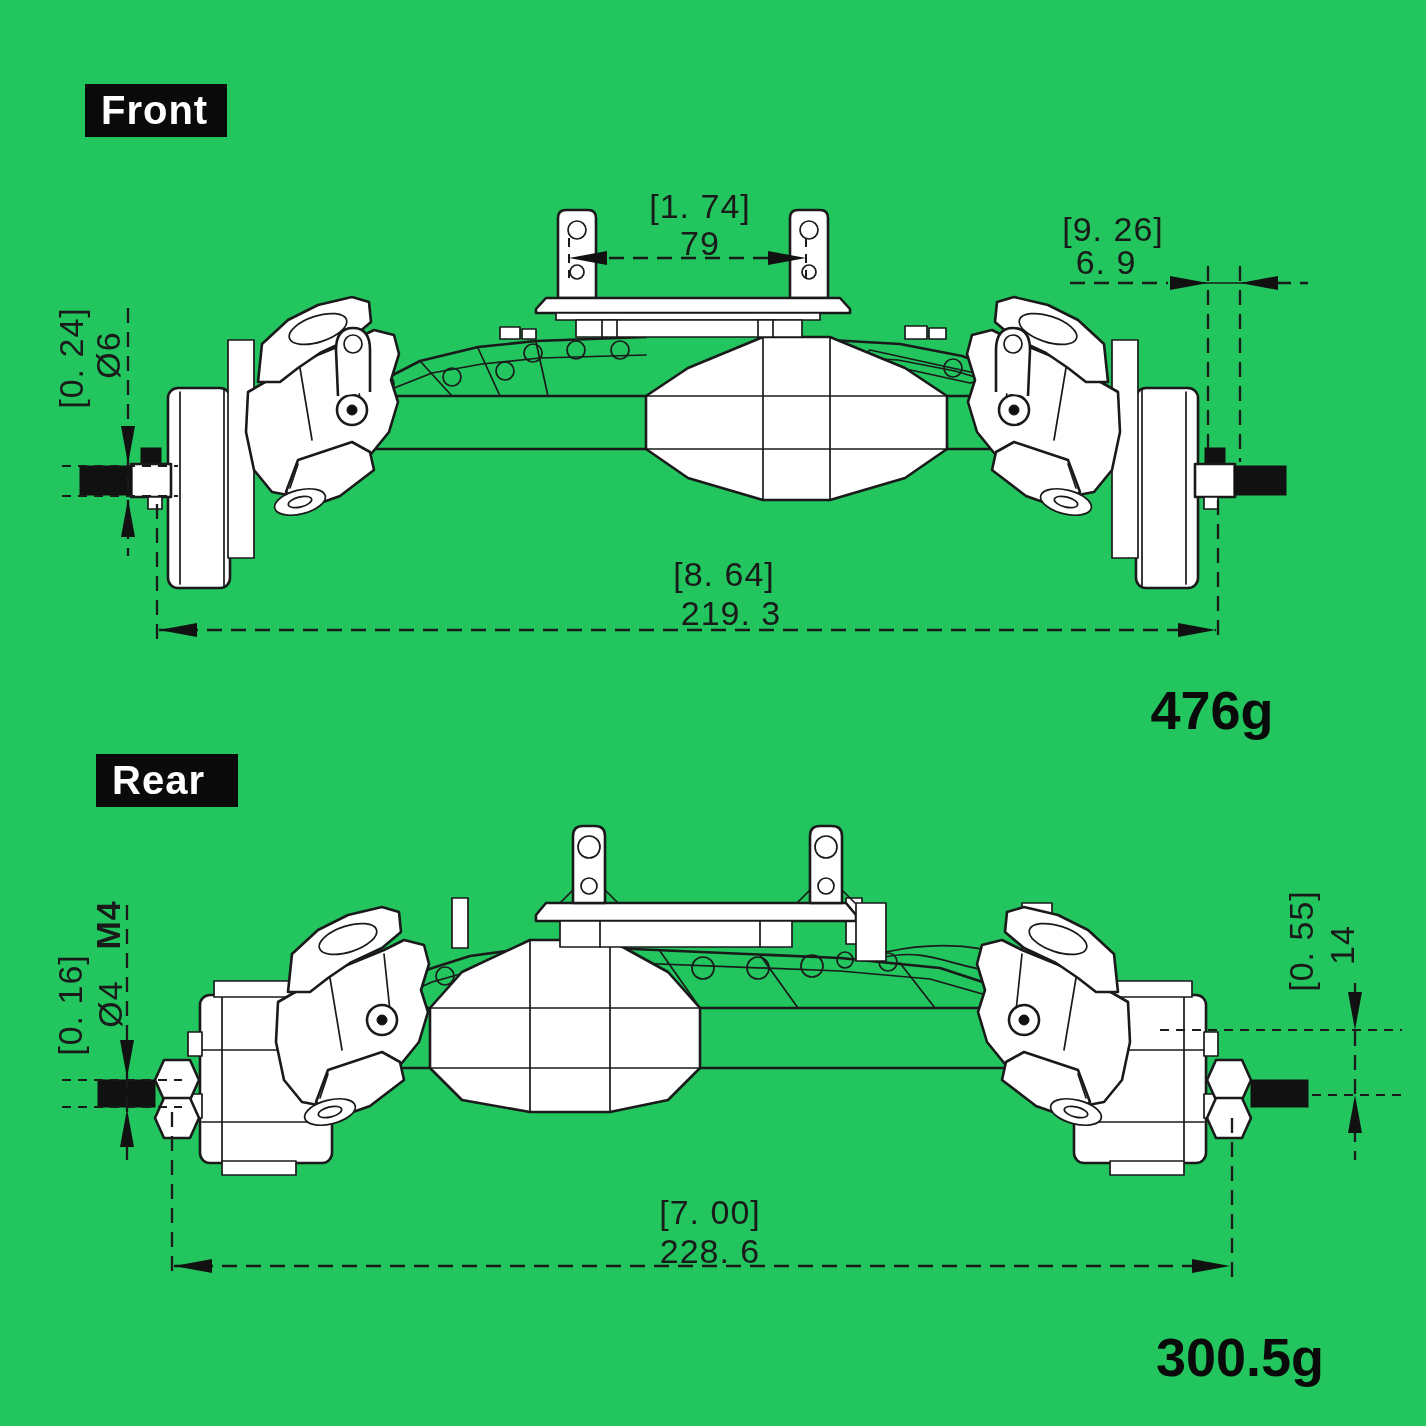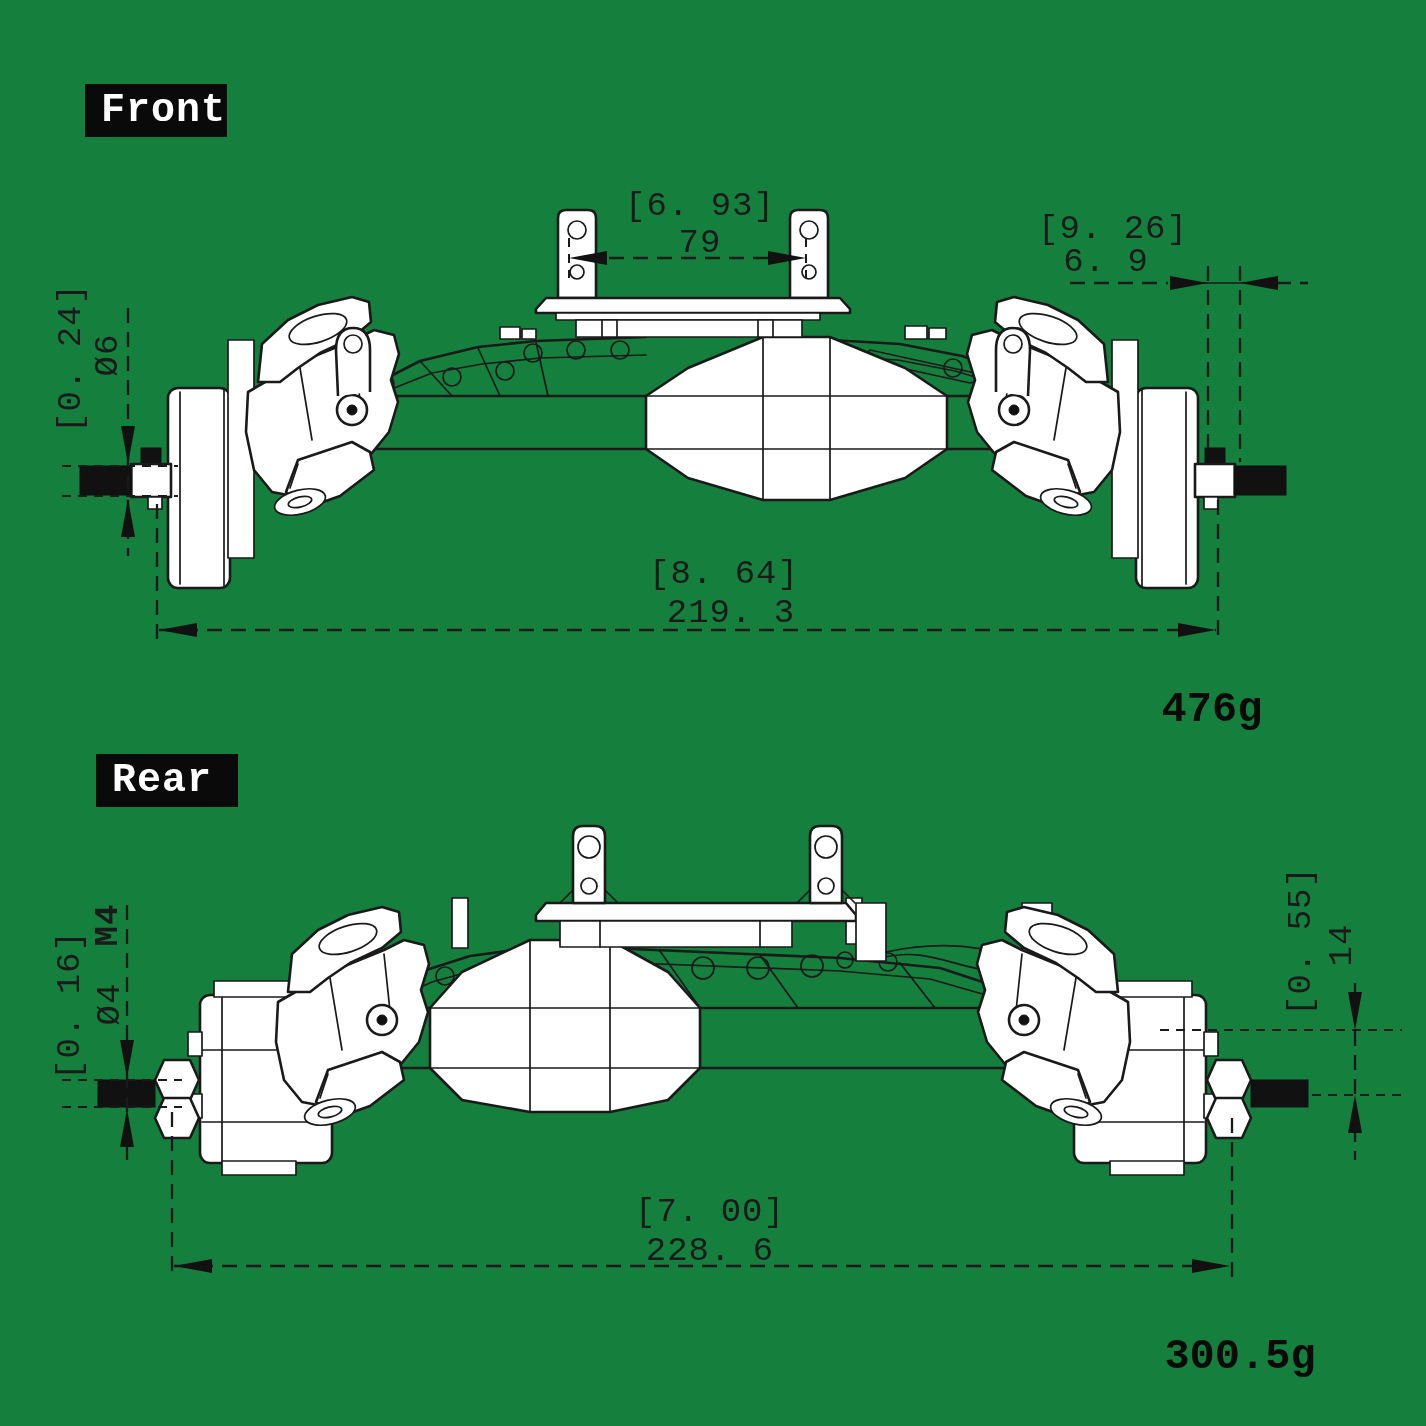--- a/index.html
+++ b/index.html
@@ -1,33 +1,33 @@
 <!DOCTYPE html>
 <html><head>
 <meta charset="utf-8">
 <style>
   html,body{margin:0;padding:0;background:#fff;}
-  #canvas{position:relative;width:1426px;height:1426px;background:#15803d;overflow:hidden;
-          font-family:Liberation Mono, monospace;}
+  #canvas{position:relative;width:1426px;height:1426px;background:#22c55e;overflow:hidden;
+          font-family:Liberation Sans, sans-serif;}
   #art{position:absolute;left:0;top:0;width:1426px;height:1426px;}
   .ln{fill:none;stroke:#1a1a1a;stroke-width:2.6;stroke-linejoin:round;stroke-linecap:round;}
   .fw{fill:#ffffff;stroke:#1a1a1a;stroke-width:2.6;stroke-linejoin:round;}
   .fb{fill:#111111;stroke:#111111;stroke-width:1;}
   .thin{stroke-width:1.7;}
   .dash{fill:none;stroke:#1a1a1a;stroke-width:2.3;stroke-dasharray:15 9;stroke-linecap:butt;}
   .dash2{fill:none;stroke:#1a1a1a;stroke-width:2;stroke-dasharray:9 7;stroke-linecap:butt;}
   .arr{fill:#111;stroke:none;}
   .view-label{position:absolute;width:142px;height:53px;background:#0a0a0a;color:#ffffff;
       display:flex;align-items:center;padding-left:16px;box-sizing:border-box;
       font-size:40px;font-weight:700;letter-spacing:1px;}
   .dim{position:absolute;font-size:34px;color:#1a1a1a;white-space:nowrap;
       transform:translate(-50%,-50%);font-weight:400;letter-spacing:1px;}
   .dim.rot{transform:translate(-50%,-50%) rotate(-90deg);}
   .dim.bold{font-weight:700;}
-  .weight{position:absolute;font-size:42px;font-weight:700;color:#0a0a0a;white-space:nowrap;
+  .weight{position:absolute;font-size:54px;font-weight:700;color:#0a0a0a;white-space:nowrap;
       transform:translate(-50%,-50%);}
 </style>
 </head>
 <body>
 
 <div id="canvas">
 
 <svg id="art" viewBox="0 0 1426 1426" xmlns="http://www.w3.org/2000/svg" xmlns:xlink="http://www.w3.org/1999/xlink">
 
   <g>
@@ -206,21 +206,21 @@
 
     <path class="dash" d="M172,1112 V1280 M1232,1118 V1280"></path>
     <path class="dash" d="M174,1266 H1230"></path>
     <polygon class="arr" points="174,1266 212,1259 212,1273"></polygon>
     <polygon class="arr" points="1230,1266 1192,1259 1192,1273"></polygon>
   </g>
 </svg>
 
 <div class="view-label" style="left:85px;top:84px;">Front</div>
 
-<div class="dim" style="left:700px;top:206px;">[6. 93]</div>
+<div class="dim" style="left:700px;top:206px;">[1. 74]</div>
 <div class="dim" style="left:700px;top:243px;">79</div>
 
 <div class="dim" style="left:1113px;top:229px;">[9. 26]</div>
 <div class="dim" style="left:1106px;top:262px;">6. 9</div>
 
 <div class="dim rot" style="left:71px;top:358px;">[0. 24]</div>
 <div class="dim rot" style="left:108px;top:355px;">Ø6</div>
 
 <div class="dim" style="left:724px;top:574px;">[8. 64]</div>
 <div class="dim" style="left:731px;top:613px;">219. 3</div>

